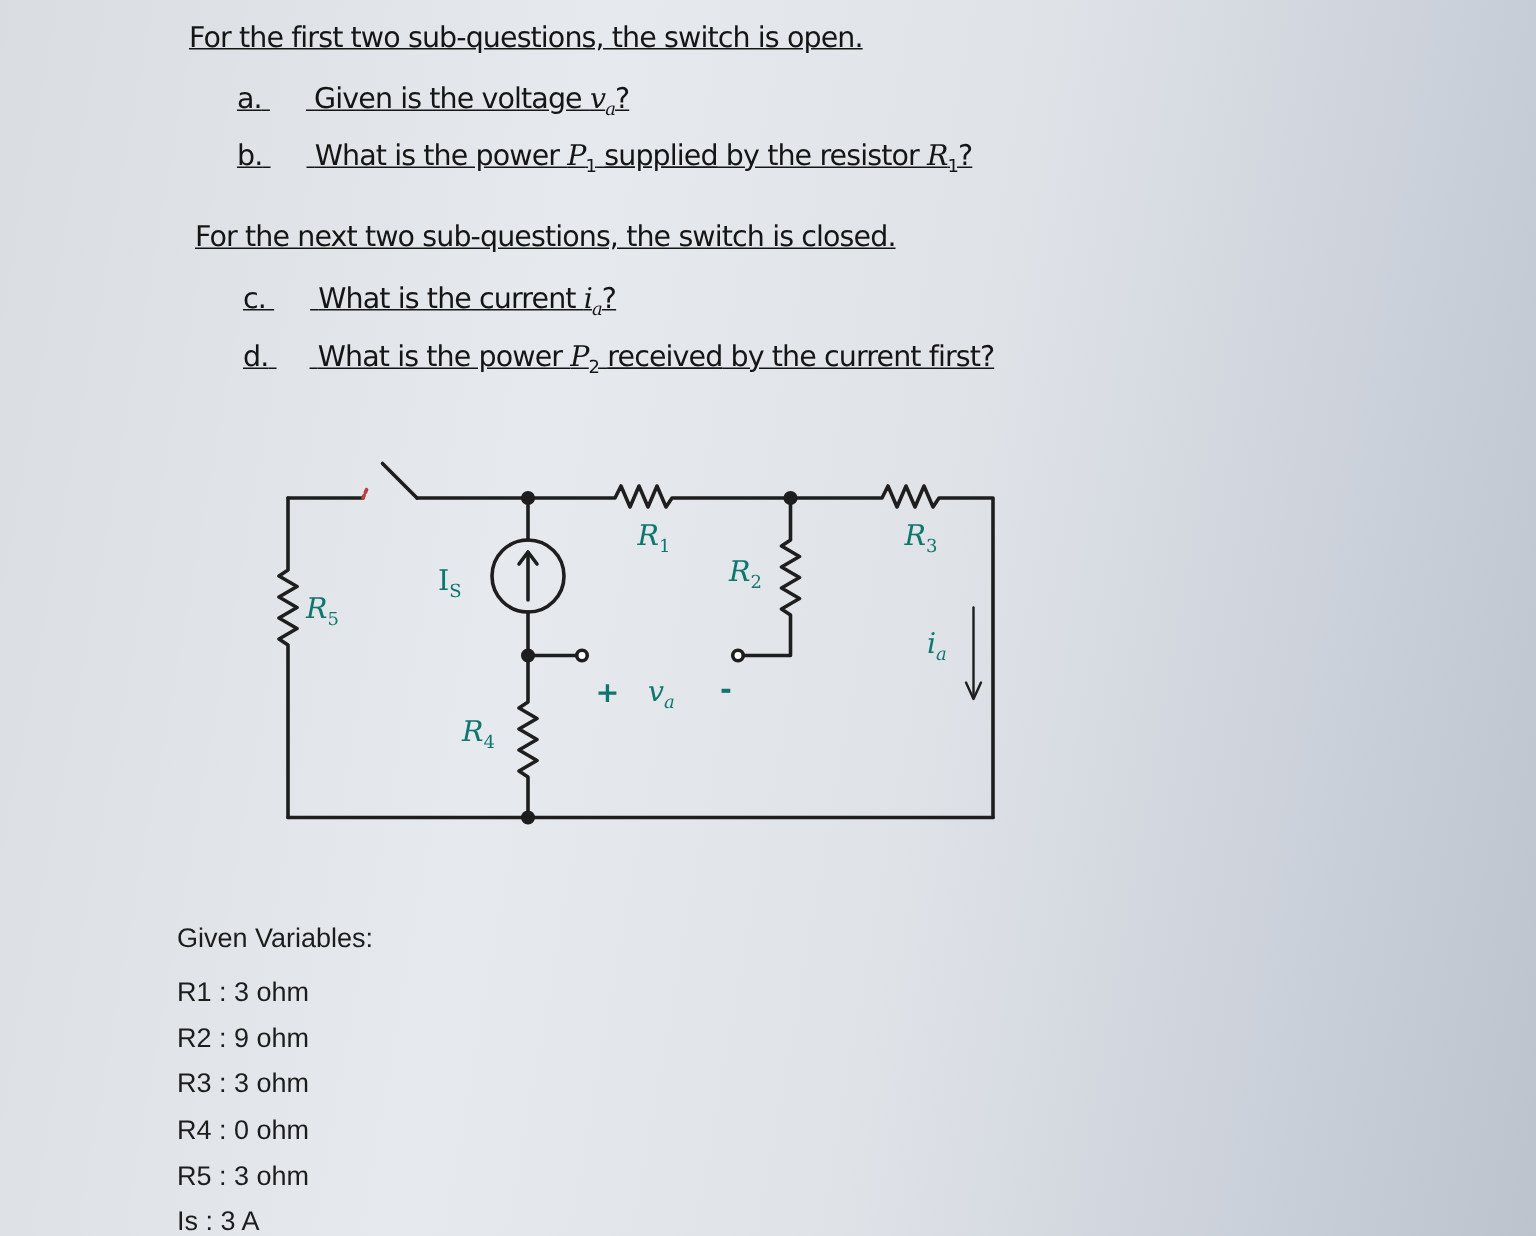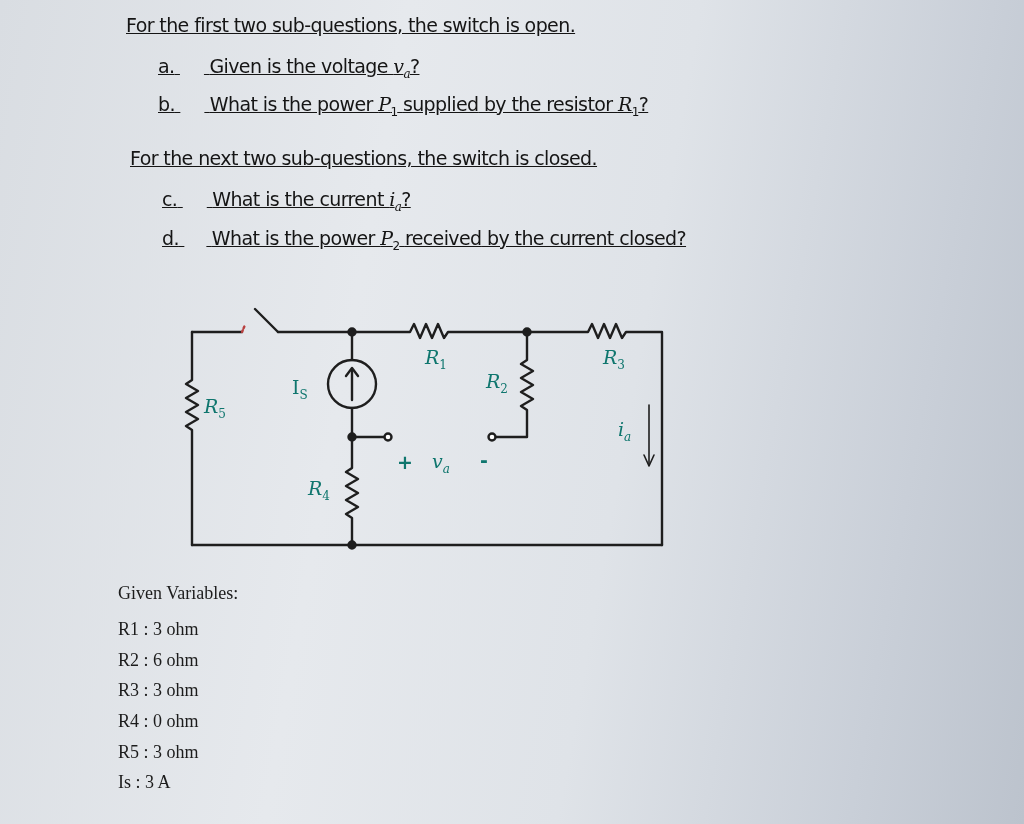--- a/index.html
+++ b/index.html
@@ -8,21 +8,21 @@
     background: linear-gradient(100deg, #d9dde2 0%, #e6e9ed 35%, #dfe3e8 60%, #c9cfd8 85%, #bcc3cd 100%);
     font-family: "Liberation Sans", sans-serif;
     color:#1a1a1a;
   }
   .q { position:absolute; font-family:"DejaVu Sans", sans-serif; font-size:19px; letter-spacing:-0.6px; color:#151515; white-space:nowrap;text-decoration:underline; }
   .q .m { font-family:"DejaVu Serif", serif; font-style:italic; }
   .q sub { font-size:12px; }
   .q u { text-decoration:underline; }
   .lbl { position:absolute; font-family:"DejaVu Sans", sans-serif; font-size:19px; color:#0f766e; }
   svg { position:absolute; left:0; top:0; }
-  .given { position:absolute; left:118px; font-family:Liberation Serif, serif; font-size:18px; color:#1c1c1c; }
+  .given { position:absolute; left:118px; font-family:Liberation Sans, sans-serif; font-size:18px; color:#1c1c1c;margin-top:32px; }
 </style>
 </head>
 <body>
 
 <div class="q" style="left:126px; top:14px;">For the first two sub-questions, the switch is open.</div>
 
 <div class="q" style="left:158px; top:55px;">
   <span>a.</span>
   <span style="display:inline-block; width:24px;"></span>
   <span>Given is the voltage </span><span class="m">v</span><sub class="m">a</sub><span>?</span>
@@ -40,21 +40,21 @@
 <div class="q" style="left:162px; top:188px;">
   <span>c.</span>
   <span style="display:inline-block; width:24px;"></span>
   <span>What is the current </span><span class="m">i</span><sub class="m">a</sub><span>?</span>
 </div>
 
 <div class="q" style="left:162px; top:227px;">
   <span>d.</span>
   <span style="display:inline-block; width:22px;"></span>
   <span>What is the power </span><span class="m">P</span><sub>2</sub>
-  <u>received</u><span> by the current closed?</span>
+  <u>received</u><span> by the current first?</span>
 </div>
 
 <svg width="1024" height="824" fill="none" stroke="#1e1e1e" stroke-width="2.4" stroke-linejoin="round" stroke-linecap="round">
 
   <g>
     <path d="M192,545 L192,430 L186,426 L198,419 L186,412 L198,405 L186,398 L198,391 L186,384 L192,380 L192,332"></path>
   </g>
 
   <path d="M192,332 L242,332"></path>
 
@@ -110,17 +110,17 @@
 <div class="lbl" style="left:204px; top:395px; font-family:'DejaVu Serif',serif; font-style:italic;"><span>R</span><sub style="font-size:12px; font-style:normal;">5</sub></div>
 <div class="lbl" style="left:292px; top:376px; font-family:'DejaVu Serif',serif; "><span>I</span><sub style="font-size:12px;">S</sub></div>
 <div class="lbl" style="left:308px; top:477px; font-family:'DejaVu Serif',serif; font-style:italic;"><span>R</span><sub style="font-size:12px; font-style:normal;">4</sub></div>
 <div class="lbl" style="left:618px; top:418px; font-family:'DejaVu Serif',serif; font-style:italic;"><span>i</span><sub style="font-size:12px;">a</sub></div>
 <div class="lbl" style="left:397px; top:451px; font-weight:bold;">+</div>
 <div class="lbl" style="left:432px; top:450px; font-family:'DejaVu Serif',serif; font-style:italic;"><span>v</span><sub style="font-size:12px;">a</sub></div>
 <div class="lbl" style="left:480px; top:449px; font-weight:bold;">-</div>
 
 <div class="given" style="top:583px;">Given Variables:</div>
 <div class="given" style="top:619px;">R1 : 3 ohm</div>
-<div class="given" style="top:650px;">R2 : 6 ohm</div>
+<div class="given" style="top:650px;">R2 : 9 ohm</div>
 <div class="given" style="top:680px;text-align:right;">R3 : 3 ohm</div>
 <div class="given" style="top:711px;">R4 : 0 ohm</div>
 <div class="given" style="top:742px;">R5 : 3 ohm</div>
 <div class="given" style="top:772px;">Is : 3 A</div>
 
 </body></html>

